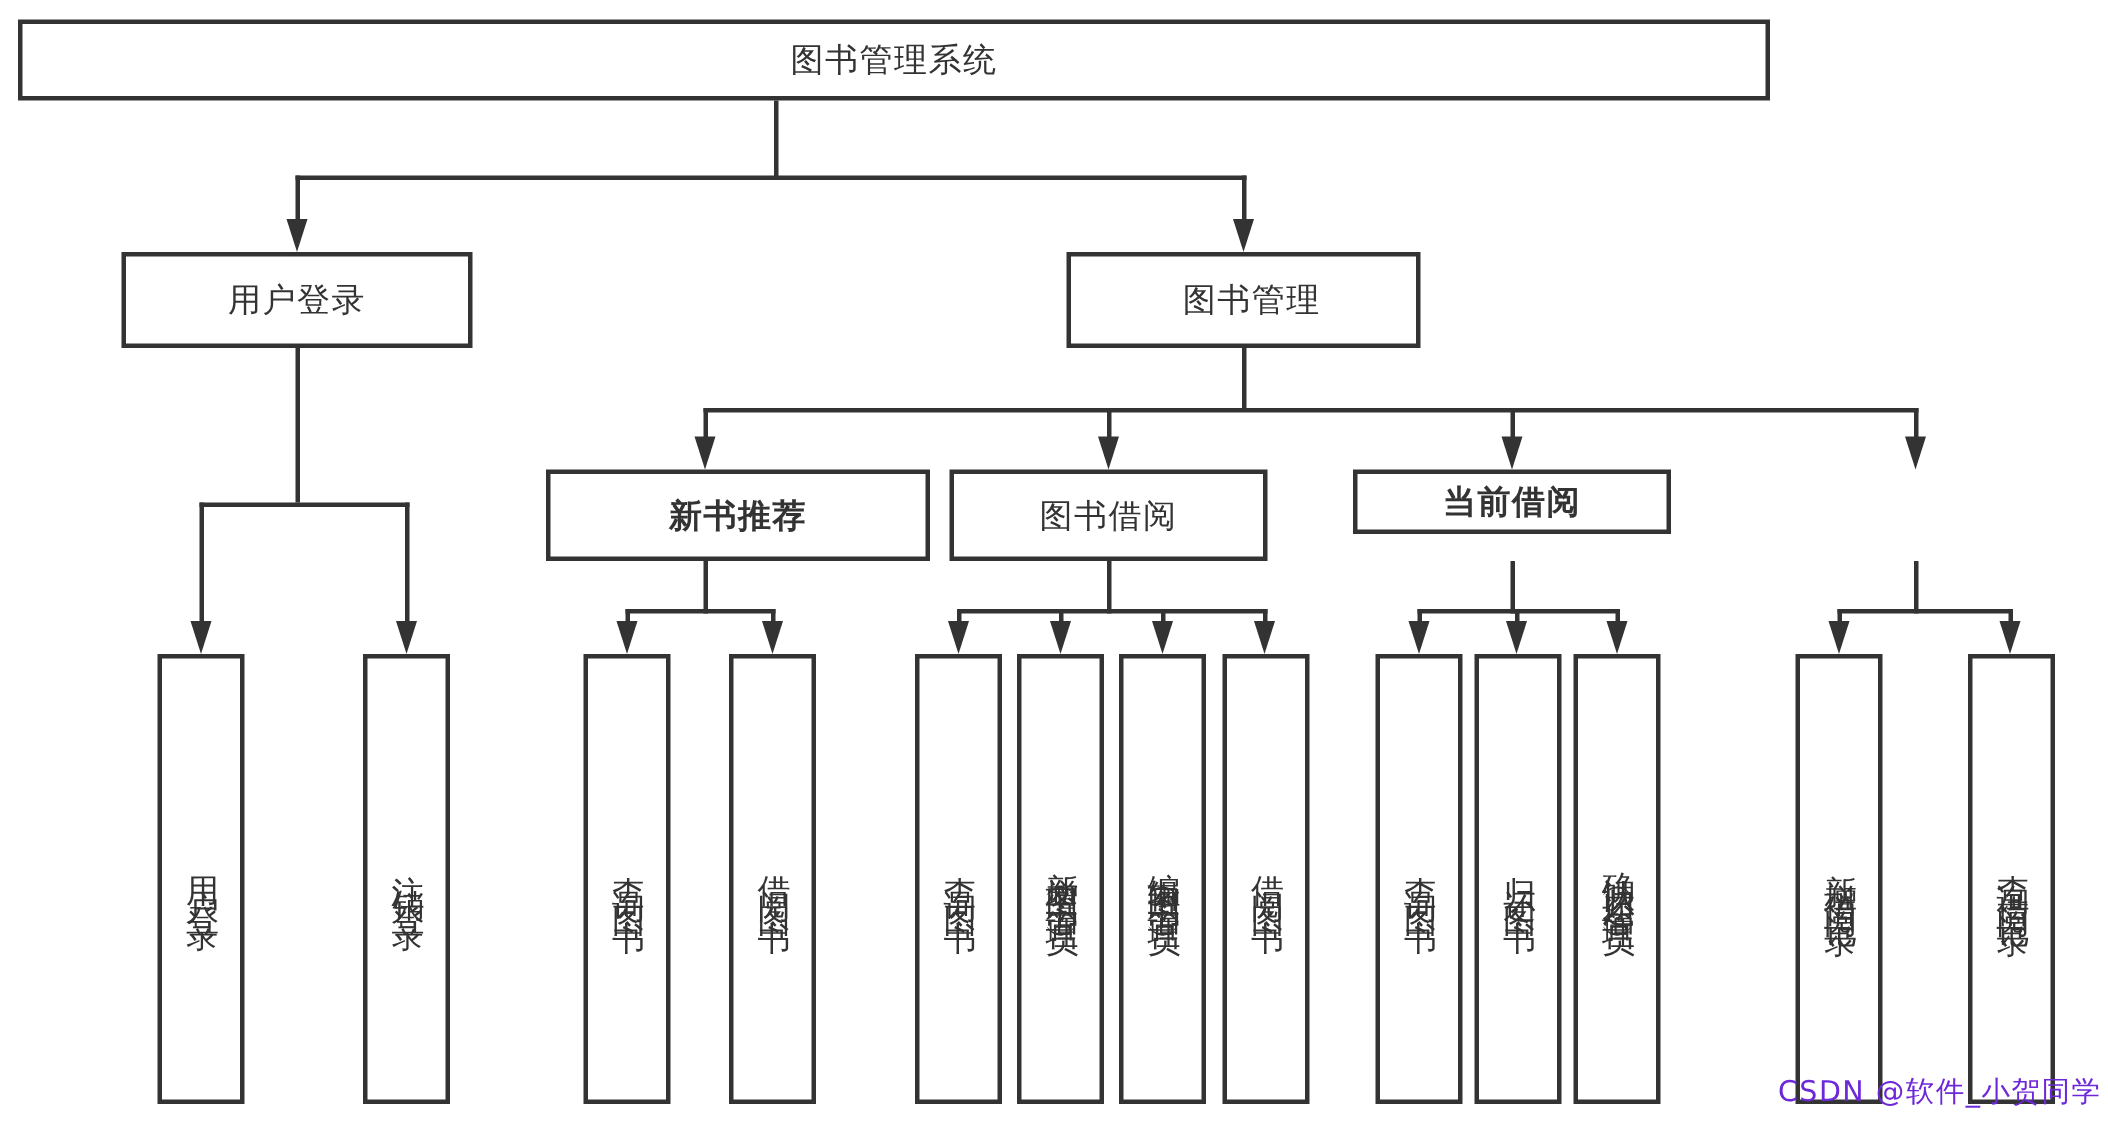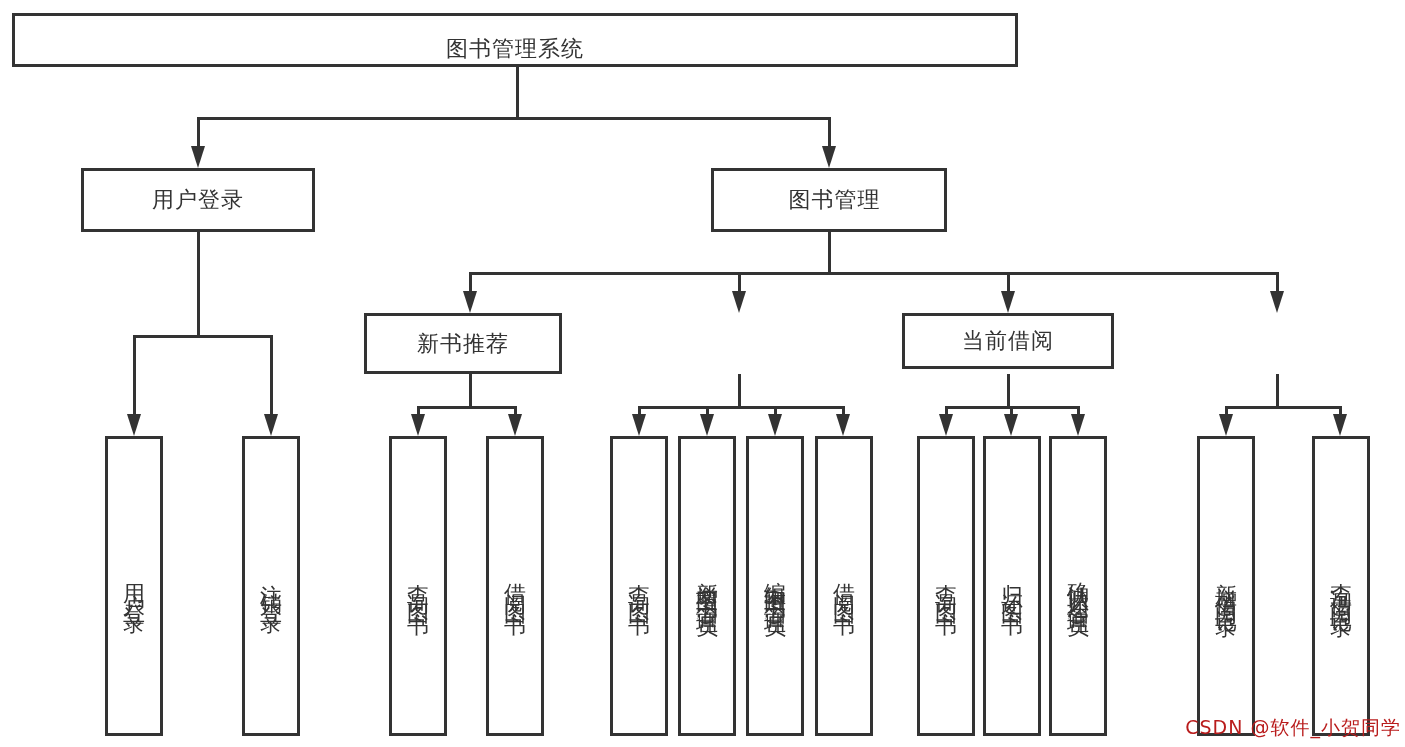--- a/index.html
+++ b/index.html
@@ -30,29 +30,29 @@
   
   .vl { position:absolute; width:3px; background:#333; }
   .hl { position:absolute; height:3px; background:#333; }
   .arrow {
     position:absolute; width:0; height:0;
     border-left:7px solid transparent; border-right:7px solid transparent;
     border-top:22px solid #333;
   }
   .watermark {
     position:absolute; right:4px; bottom:6px; z-index:5;
-    font-size:19px; color:#b91c1c; letter-spacing:1px;
+    font-size:19px; color:#6d28d9; letter-spacing:1px;
   }
 </style>
 </head>
 <body>
 
 <div class="stage">
 
-  <div class="node" style="left:12px; top:13px; width:1006px; height:54px;align-items:flex-end;">
+  <div class="node" style="left:12px; top:13px; width:1168px; height:54px;">
     <span>图书管理系统</span>
   </div>
 
   <div class="vl" style="left:516px; top:67px; height:52px;"></div>
   <div class="hl" style="left:197px; top:117px; width:634px;"></div>
   <div class="vl" style="left:197px; top:117px; height:32px;"></div>
   <div class="arrow" style="left:191px; top:146px;"></div>
   <div class="vl" style="left:828px; top:117px; height:32px;"></div>
   <div class="arrow" style="left:822px; top:146px;"></div>
 
@@ -74,24 +74,27 @@
   <div class="hl" style="left:469px; top:272px; width:810px;"></div>
   <div class="vl" style="left:469px; top:272px; height:22px;"></div>
   <div class="arrow" style="left:463px; top:291px;"></div>
   <div class="vl" style="left:738px; top:272px; height:22px;"></div>
   <div class="arrow" style="left:732px; top:291px;"></div>
   <div class="vl" style="left:1007px; top:272px; height:22px;"></div>
   <div class="arrow" style="left:1001px; top:291px;"></div>
   <div class="vl" style="left:1276px; top:272px; height:22px;"></div>
   <div class="arrow" style="left:1270px; top:291px;"></div>
 
-  <div class="node" style="left:364px; top:313px; width:198px; height:61px;">
+  <div class="node" style="left:364px; top:313px; width:256px; height:61px;font-weight:bold;">
     <span>新书推荐</span>
   </div>
-  <div class="node" style="left:902px; top:313px; width:212px; height:56px;">
+  <div class="node" style="left:633px; top:313px; width:212px; height:61px;">
+    <span>图书借阅</span>
+  </div>
+  <div class="node" style="left:902px; top:313px; width:212px; height:43px;font-weight:bold;">
     <span>当前借阅</span>
   </div>
 
   <div class="vl" style="left:469px; top:374px; height:35px;"></div>
   <div class="hl" style="left:417px; top:406px; width:100px;"></div>
   <div class="vl" style="left:417px; top:406px; height:12px;"></div>
   <div class="arrow" style="left:411px; top:414px;"></div>
   <div class="vl" style="left:514px; top:406px; height:12px;"></div>
   <div class="arrow" style="left:508px; top:414px;"></div>
 

